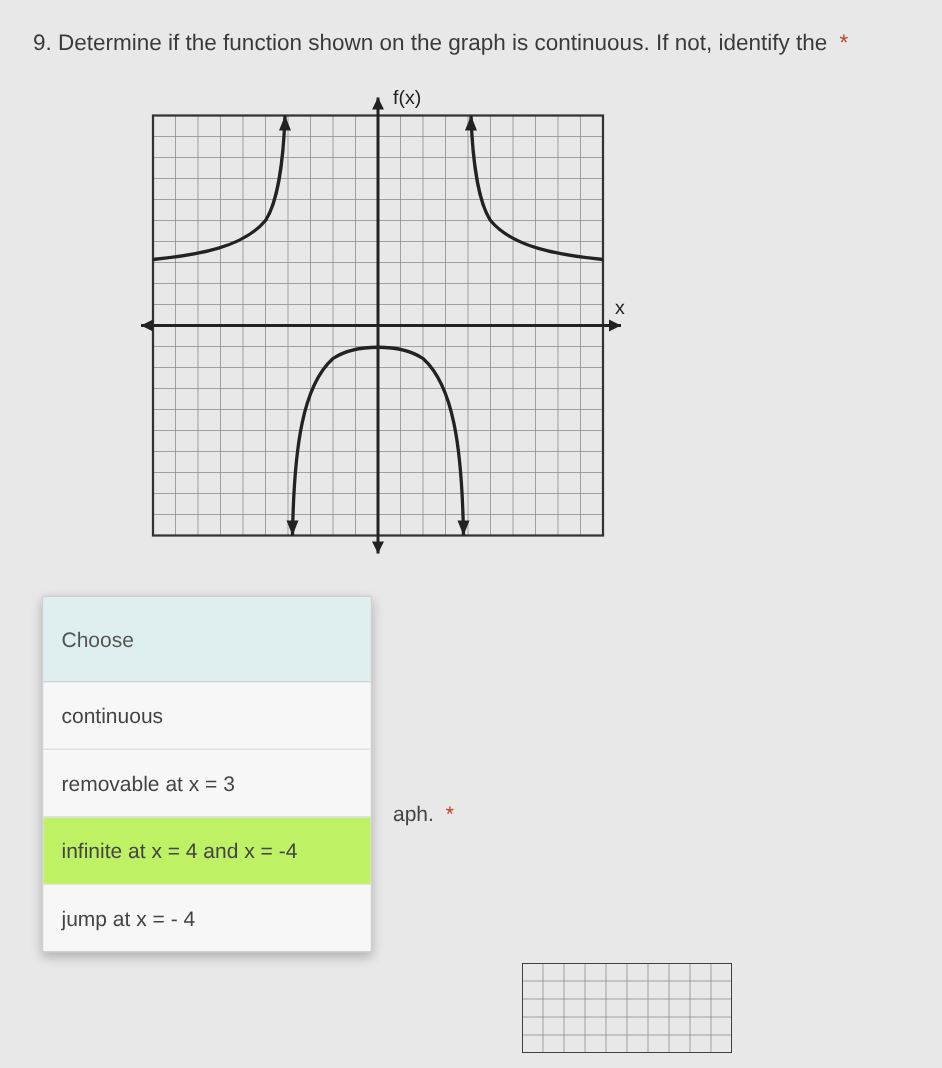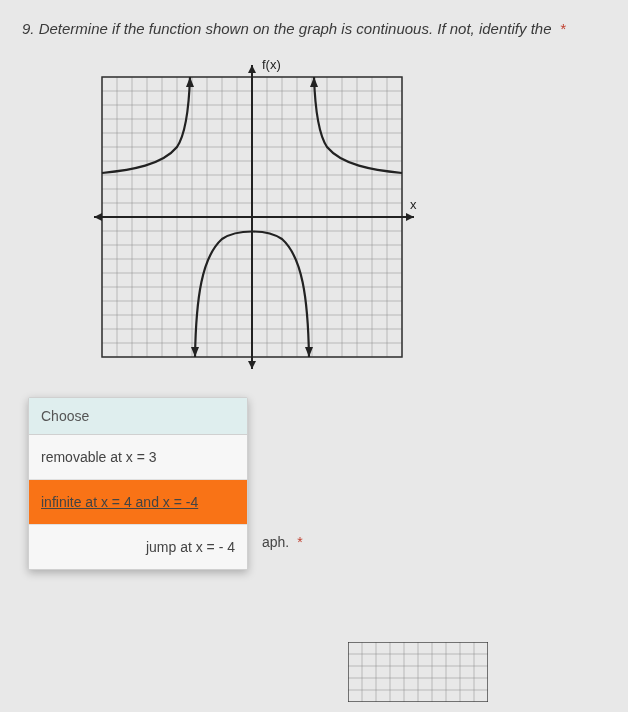--- a/index.html
+++ b/index.html
@@ -10,21 +10,20 @@
       font-family: Arial, Helvetica, sans-serif;
       color: #333;
       padding: 18px 22px;
       position: relative;
     }
     .question-text {
       font-size: 15px;
       color: #3a3a3a;
       line-height: 1.4;
       margin-bottom: 18px;
-      font-style: italic;
     }
     .asterisk { color: #c04030; margin-left: 4px; }
     .graph-wrap {
       position: relative;
       width: 340px;
       height: 320px;
       margin-left: 60px;
       margin-bottom: 20px;
       text-align: right;
     }
@@ -33,37 +32,36 @@
       position: relative;
       width: 220px;
       margin-left: 6px;
       background: #f7f7f7;
       border: 1px solid #d0d0d0;
       border-radius: 2px;
       box-shadow: 0 3px 8px rgba(0,0,0,0.25);
     }
     .dropdown-header {
       background: #dfeeee;
-      padding: 10px 12px;
+      padding: 20px 12px;
       font-size: 14px;
       color: #555;
       border-bottom: 1px solid #d0d0d0;
     }
     .dropdown-option {
       padding: 14px 12px;
       font-size: 14px;
       color: #444;
       border-bottom: 1px solid #e0e0e0;
       background: #f7f7f7;
       cursor: pointer;
     }
-    .dropdown-option:last-child { border-bottom: none; text-align: right; }
+    .dropdown-option:last-child { border-bottom: none; }
     .dropdown-option.highlight {
-      background: #f97316;
-      text-decoration: underline;
+      background: #bef264;
     }
     .next-q {
       position: absolute;
       left: 262px;
       top: 534px;
       font-size: 14px;
       color: #444;
     }
     .small-grid {
       position: absolute;
@@ -154,20 +152,21 @@
 
     <polygon points="108,20 104,30 112,30" fill="#222"></polygon>
     <polygon points="232,20 228,30 236,30" fill="#222"></polygon>
     <polygon points="113,300 109,290 117,290" fill="#222"></polygon>
     <polygon points="227,300 223,290 231,290" fill="#222"></polygon>
   </svg>
 </div>
 
 <div class="dropdown">
   <div class="dropdown-header">Choose</div>
+  <div class="dropdown-option">continuous</div>
   <div class="dropdown-option">removable at x = 3</div>
   <div class="dropdown-option highlight">infinite at x = 4 and x = -4</div>
   <div class="dropdown-option">jump at x = - 4</div>
 </div>
 
 <div class="next-q">
   <span>aph.</span>
   <span class="asterisk">*</span>
 </div>
 

